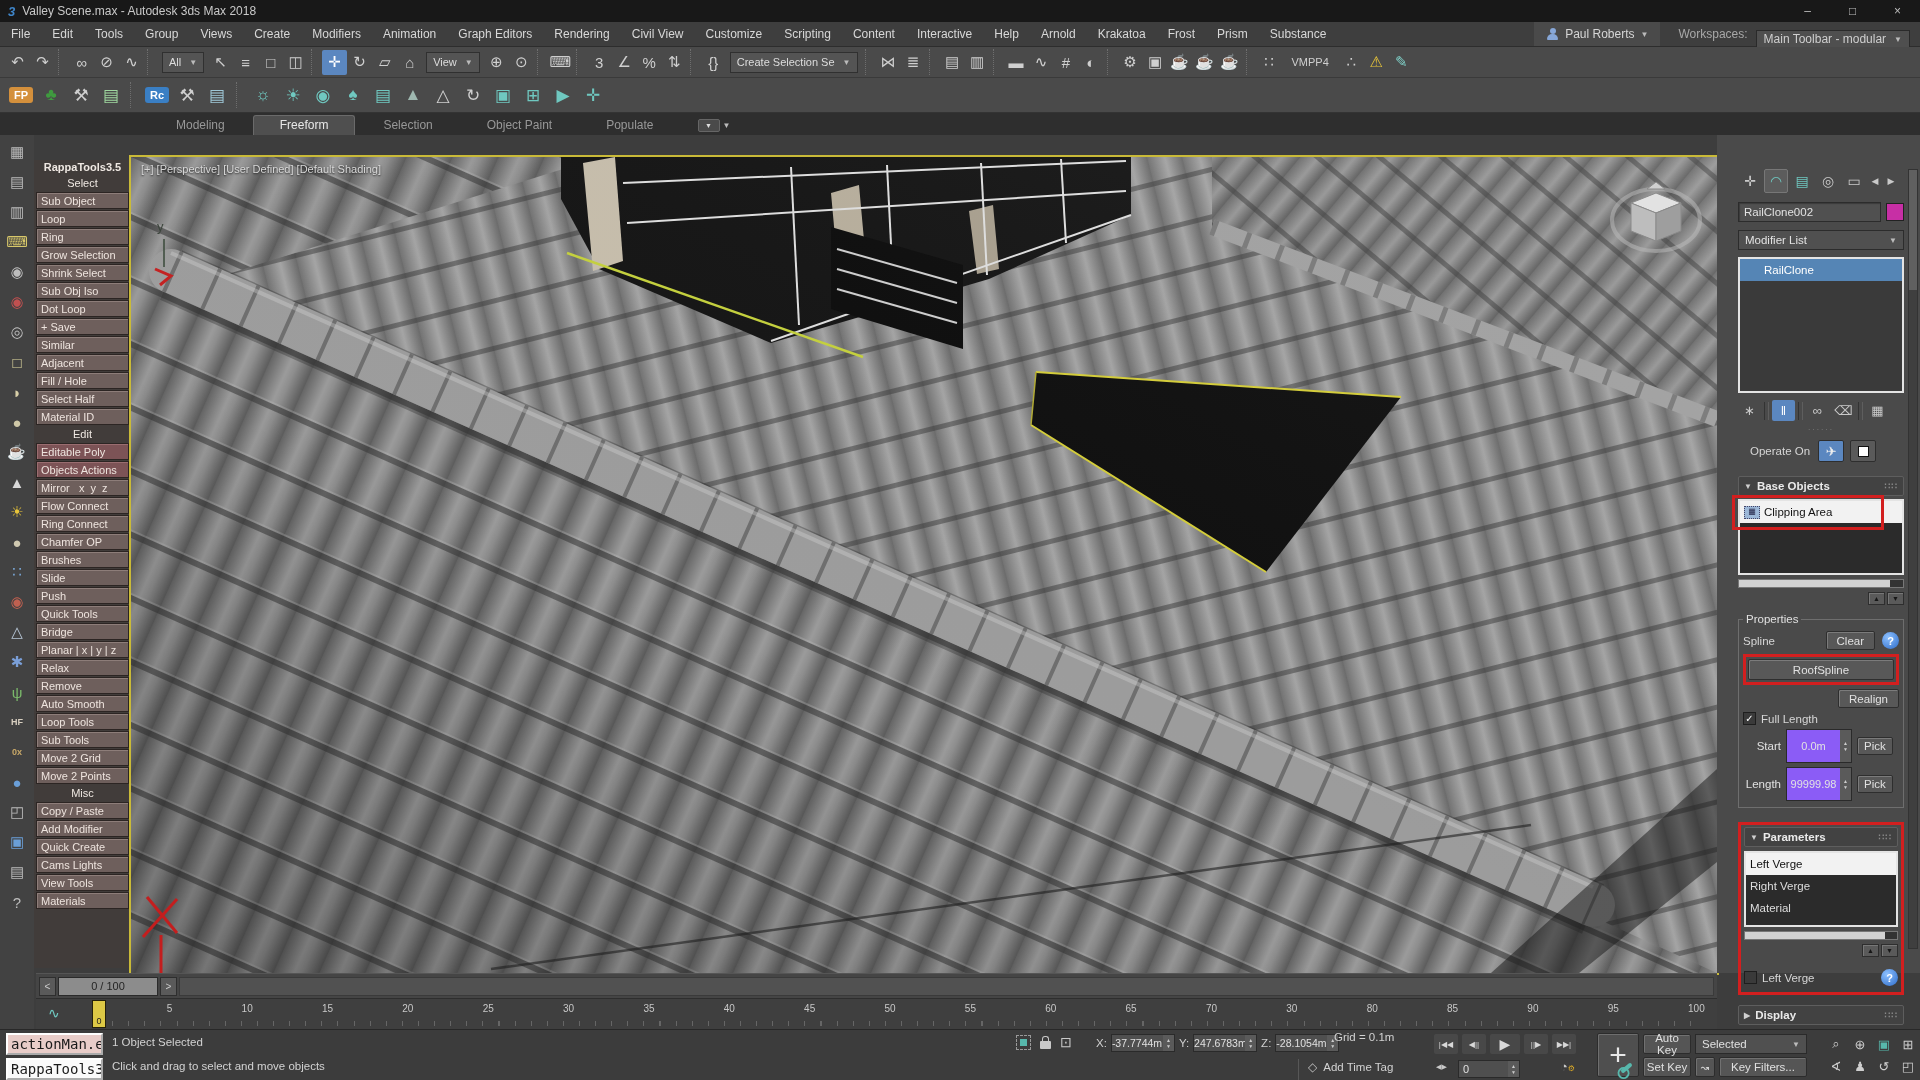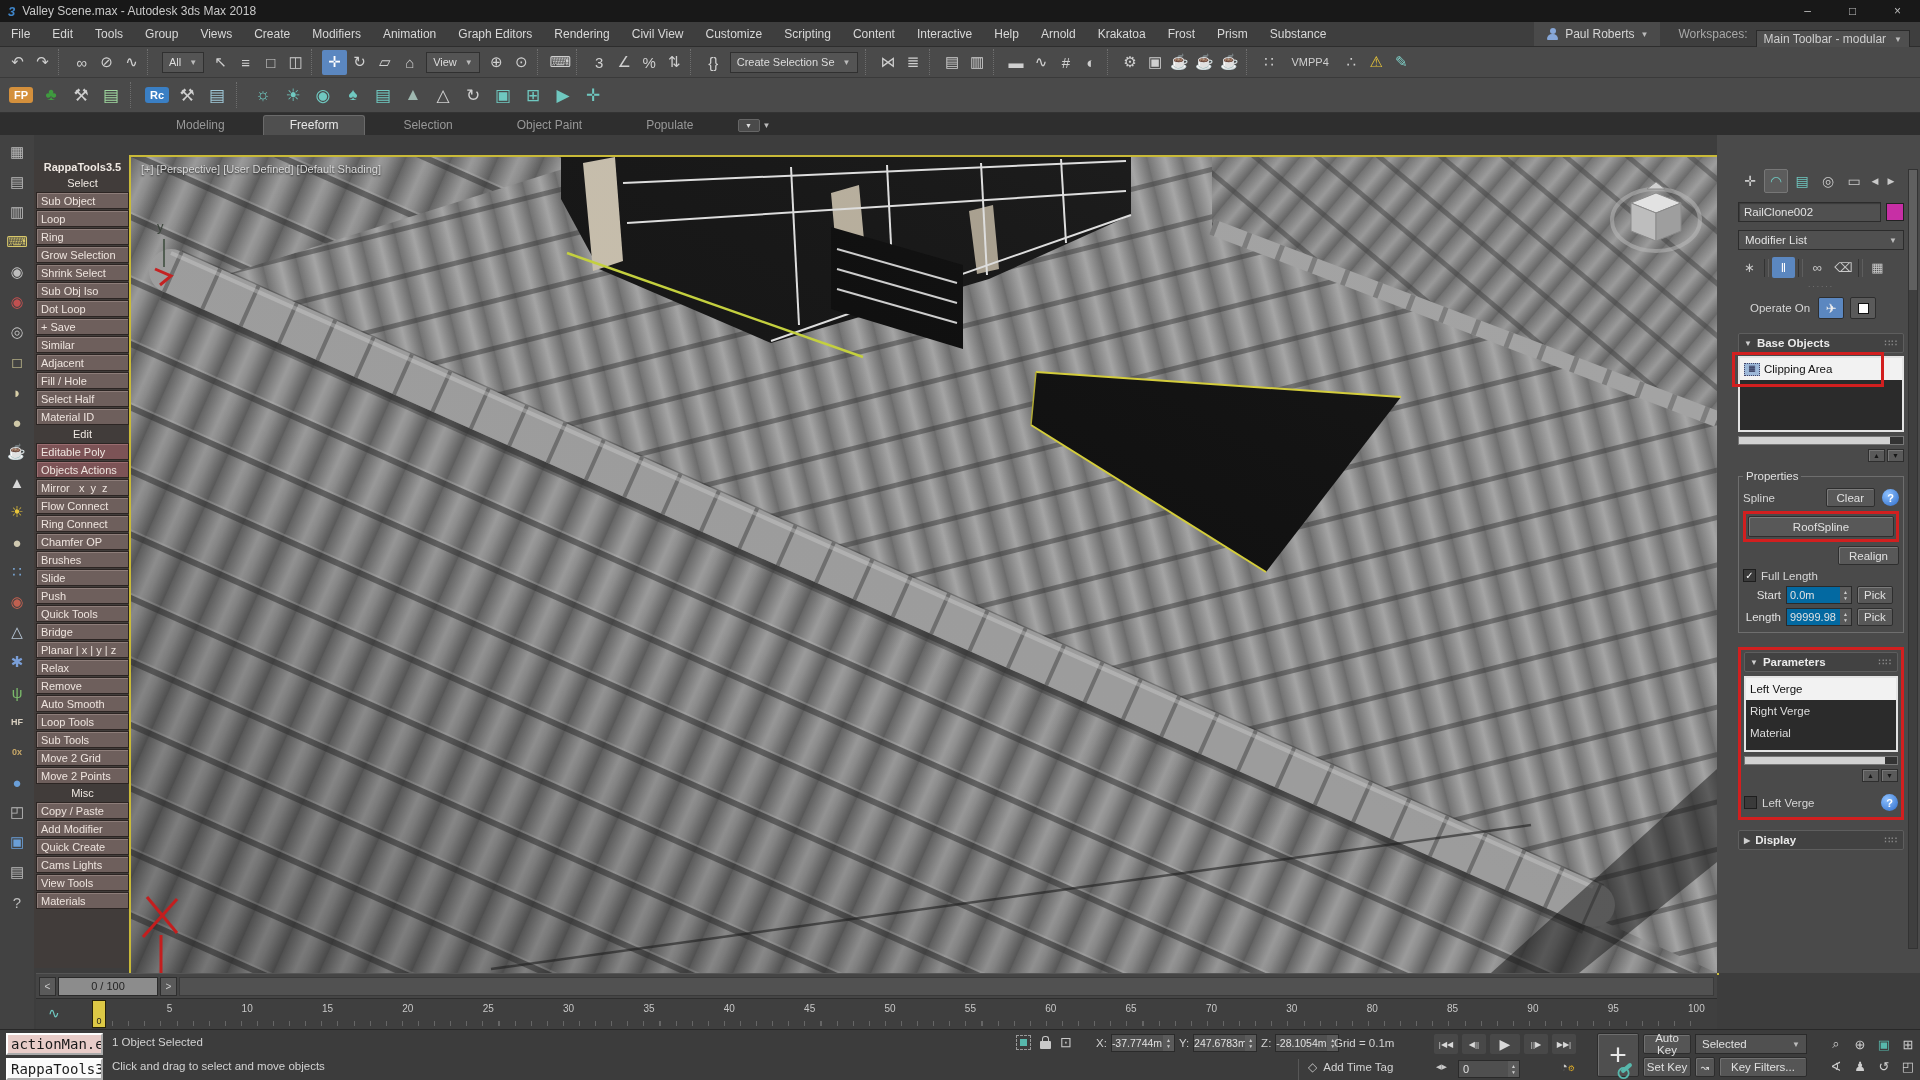--- a/index.html
+++ b/index.html
@@ -137,22 +137,22 @@
             font-family:"Liberation Sans",sans-serif; }
   .cp-btn.wide { width:100%; height:21px; }
   .redwrap { border:3px solid #d21f1f; padding:2px; margin-top:4px; }
   .redwrap.params { margin-top:14px; padding:2px 3px 6px; }
   .help-circle { margin-left:auto; width:17px; height:17px; border-radius:50%;
                  background:radial-gradient(circle at 35% 30%, #8cc0ff, #2e6cc9); color:#fff; font-weight:bold;
                  font-size:11px; display:flex; align-items:center; justify-content:center; }
   .cp-check { width:13px; height:13px; background:#3a3a3a; border:1px solid #1e1e1e; color:#fff; font-size:10px;
               display:flex; align-items:center; justify-content:center; flex:none; }
   .lbl-r { width:38px; text-align:right; color:#e0e0e0; }
-  .cp-spinfield { height:18px; background:#0369a1; border:1px solid #2a2a2a; display:flex; align-items:center;
-                  width:66px; }
+  .cp-spinfield { height:34px; background:#8b5cf6; border:1px solid #2a2a2a; display:flex; align-items:center;
+                  width:66px;text-align:center; }
   .cp-spinfield .val { flex:1; padding:0 3px; color:#e2e2e2; font-size:11px; overflow:hidden; white-space:nowrap; }
   .spincol { width:11px; height:100%; background:#5a5a5a; display:flex; flex-direction:column;
              align-items:center; justify-content:center; font-size:5px; color:#ccc; line-height:6px; }
   .cp-btn.pick { padding:0 6px; height:18px; }
   .disp-head { margin-top:10px; }
   .cp-scrollbar { position:absolute; right:2px; top:34px; width:10px; height:780px; background:#3f3f3f;
                   border:1px solid #333; }
   .cp-scrollbar .thumb { width:100%; height:120px; background:#606060; }
 
   
@@ -190,21 +190,21 @@
   .selregion-icon:after { content:''; position:absolute; left:3px; top:3px; width:7px; height:7px; background:#57b8ac; }
   .lock-icon { width:11px; height:8px; background:#c9c9c9; border-radius:1px; position:relative; margin-top:5px; }
   .lock-icon:before { content:''; position:absolute; top:-5px; left:2px; width:5px; height:5px;
                       border:1.5px solid #c9c9c9; border-bottom:none; border-radius:3px 3px 0 0; }
   .giz-icon { font-size:14px; color:#c9c9c9; }
   .coords { position:absolute; left:1096px; top:4px; display:flex; align-items:center; gap:4px; }
   .coord-lbl { color:#cfcfcf; }
   .coord-field { width:64px; height:18px; background:#4f4f4f; border:1px solid #2a2a2a; display:flex; align-items:center; }
   .coord-field .val { flex:1; text-align:right; padding-right:2px; font-size:10.5px; color:#e0e0e0;
                       overflow:hidden; white-space:nowrap; }
-  .grid-lbl { position:absolute; left:1334px; top:7px; color:#d2d2d2; }
+  .grid-lbl { position:absolute; left:1334px; top:1px; color:#d2d2d2; }
   .addtag { position:absolute; left:1308px; top:30px; display:flex; align-items:center; gap:6px; color:#d2d2d2; }
   .addtag .cube { color:#bbb; font-size:12px; }
   .vsep { position:absolute; width:1px; background:#2a2a2a; border-right:1px solid #575757; height:21px; }
   .playback { position:absolute; left:1434px; top:4px; display:flex; align-items:center; gap:4px; }
   .pb-btn { min-width:24px; height:20px; padding:0 3px; display:flex; align-items:center; justify-content:center;
             color:#d8d8d8; font-size:8px; background:#484848; border-radius:2px; }
   .pb-btn.play { font-size:14px; min-width:30px; }
   .keytoggle { position:absolute; left:1436px; top:33px; font-size:7px; color:#c9c9c9; }
   .framefield { position:absolute; left:1458px; top:30px; width:62px; height:18px; background:#4f4f4f;
                 border:1px solid #2a2a2a; display:flex; align-items:center; }
@@ -364,21 +364,21 @@
       <div class="tb-icon" style="color: rgb(159, 184, 176);">▲</div>
       <div class="tb-icon" style="color: rgb(207, 207, 207);">△</div>
       <div class="tb-icon" style="color: rgb(207, 207, 207);">↻</div>
       <div class="tb-icon" style="color: rgb(111, 200, 192);">▣</div>
       <div class="tb-icon" style="color: rgb(111, 200, 192);">⊞</div>
       <div class="tb-icon" style="color: rgb(111, 200, 192);">▶</div>
       <div class="tb-icon" style="color: rgb(111, 200, 192);">✛</div>
     </div>
 
   <div class="ribbonrow">
-    <div style="display:flex;gap:12px;align-items:flex-end;" id="ribbon-tab-host">
+    <div style="display:flex;gap:2px;align-items:flex-end;" id="ribbon-tab-host">
         <div class="rtab">Modeling</div>
         <div class="rtab active">Freeform</div>
         <div class="rtab">Selection</div>
         <div class="rtab">Object Paint</div>
         <div class="rtab">Populate</div>
       </div>
     <div class="ribbon-mini">
       <span class="box">▼</span>
       <span class="dd-arrow">▼</span>
     </div>
@@ -574,20 +574,23 @@
     <div class="name-row">
       <div class="cp-field">
         <span>RailClone002</span>
       </div>
       <span class="cp-swatch" style="background: rgb(199, 47, 165);"></span>
     </div>
     <div class="cp-dd">
       <span>Modifier List</span>
         <span class="dda">▼</span>
     </div>
+    <div class="cp-stack" id="cp-stack">
+        <div class="stack-row selected">RailClone</div>
+      </div>
     <div class="cp-stacktools" id="cp-stacktools">
         <span class="st-icon">∗</span>
         <span class="st-sep"></span>
         <span class="st-icon hl">‖</span>
         <span class="st-sep"></span>
         <span class="st-icon">∞</span>
         <span class="st-icon">⌫</span>
         <span class="st-sep"></span>
         <span class="st-icon">▦</span>
       </div>

